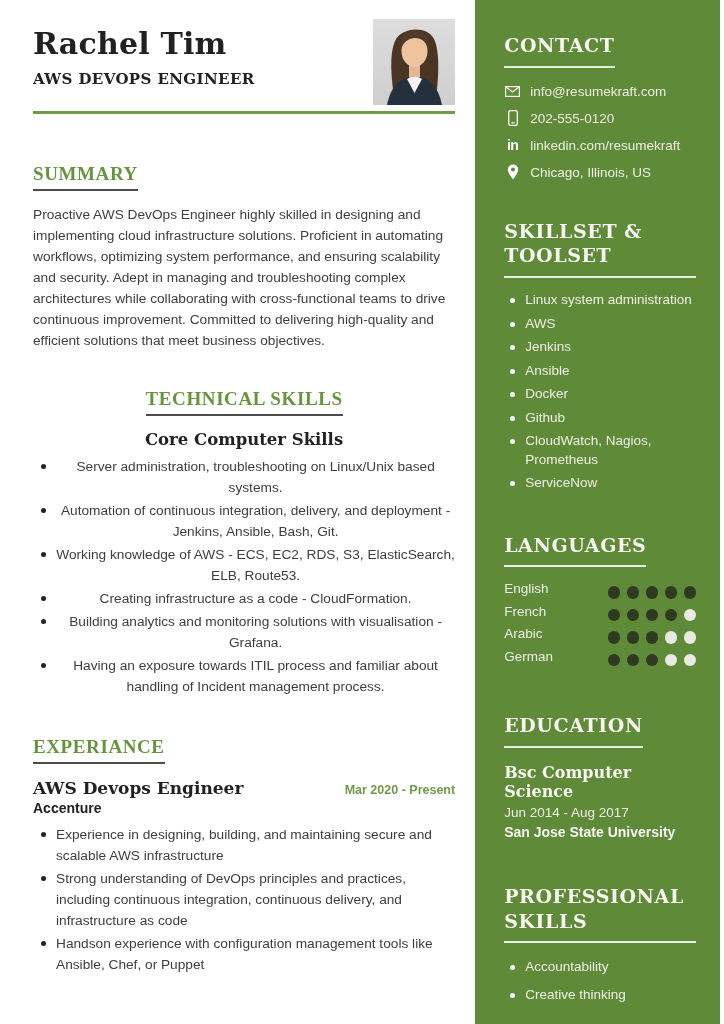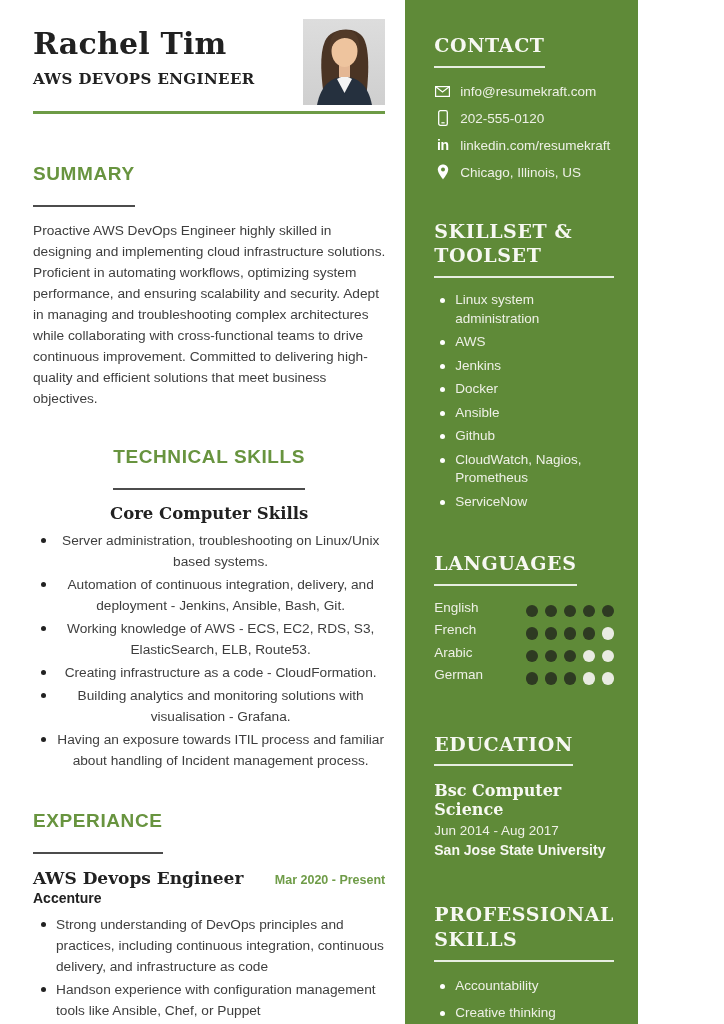--- a/index.html
+++ b/index.html
@@ -14,21 +14,21 @@
     --dot-dark:#2e3a22;
     --dot-light:#e9ebe2;
   }
   *{margin:0;padding:0;box-sizing:border-box;}
   html,body{width:724px;}
   body{
     font-family:"Liberation Sans","DejaVu Sans",sans-serif;
     background:#ffffff;
     width:724px;height:1024px;overflow:hidden;
   }
-  .page{display:flex;width:638px;height:1024px;}
+  .page{display:flex;width:720px;height:1024px;}
 
   
   .main{width:478px;height:1024px;background:#fff;}
   .main-inner{padding:0 20px 0 33px;position:relative;}
 
   .header{position:relative;height:111px;}
   .name{
     padding-top:26px;
     font-family:"DejaVu Serif","Liberation Serif",serif;
     font-weight:bold;font-size:30px;color:var(--title-dark);
@@ -40,25 +40,25 @@
     font-weight:bold;font-size:15px;color:var(--title-dark);
     letter-spacing:0.4px;
   }
   .photo{
     position:absolute;top:19px;right:0;
     width:82px;height:86px;display:block;
   }
   .header-rule{height:3px;background:var(--rule-green);margin-top:0;}
 
   .sec-h{
-    font-family:Liberation Sans, sans-serif;
+    font-family:Liberation Serif, serif;
     font-weight:bold;font-size:19px;color:var(--heading-green);
     letter-spacing:0.6px;
     display:inline-block;border-bottom:2px solid var(--rule-dark);
-    padding-bottom:20px;line-height:1.1;
+    padding-bottom:4px;line-height:1.1;
   }
   .summary-sec{margin-top:50px;}
   .para{
     margin-top:13px;font-size:13.7px;line-height:21px;color:var(--text-dark);
   }
 
   .tech-sec{margin-top:38px;text-align:center;}
   .sub-h{
     margin-top:14px;
     font-family:"DejaVu Serif","Liberation Serif",serif;
@@ -201,20 +201,21 @@
 
       <div class="exp-sec">
         <span class="sec-h">EXPERIANCE</span>
         <div class="job-row">
           <span class="job-title">AWS Devops Engineer</span>
           <span class="job-dates">Mar 2020 - Present</span>
         </div>
         <div class="job-company">Accenture</div>
         <ul class="blist">
 
+            <li>Experience in designing, building, and maintaining secure and scalable AWS infrastructure</li>
 
 
             <li>Strong understanding of DevOps principles and practices, including continuous integration, continuous delivery, and infrastructure as code</li>
 
             <li>Handson experience with configuration management tools like Ansible, Chef, or Puppet</li>
 
           </ul>
       </div>
 
     </div>
@@ -269,23 +270,23 @@
     <div class="skillset-sec">
       <span class="side-h">SKILLSET &amp; TOOLSET</span>
       <ul class="wlist">
 
           <li>Linux system administration</li>
 
           <li>AWS</li>
 
           <li>Jenkins</li>
 
+          <li>Ansible</li>
+
           <li>Docker</li>
-
-          <li>Ansible</li>
 
           <li>Github</li>
 
           <li>CloudWatch, Nagios, Prometheus</li>
 
           <li>ServiceNow</li>
         </ul>
     </div>
 
     <div class="lang-sec">

